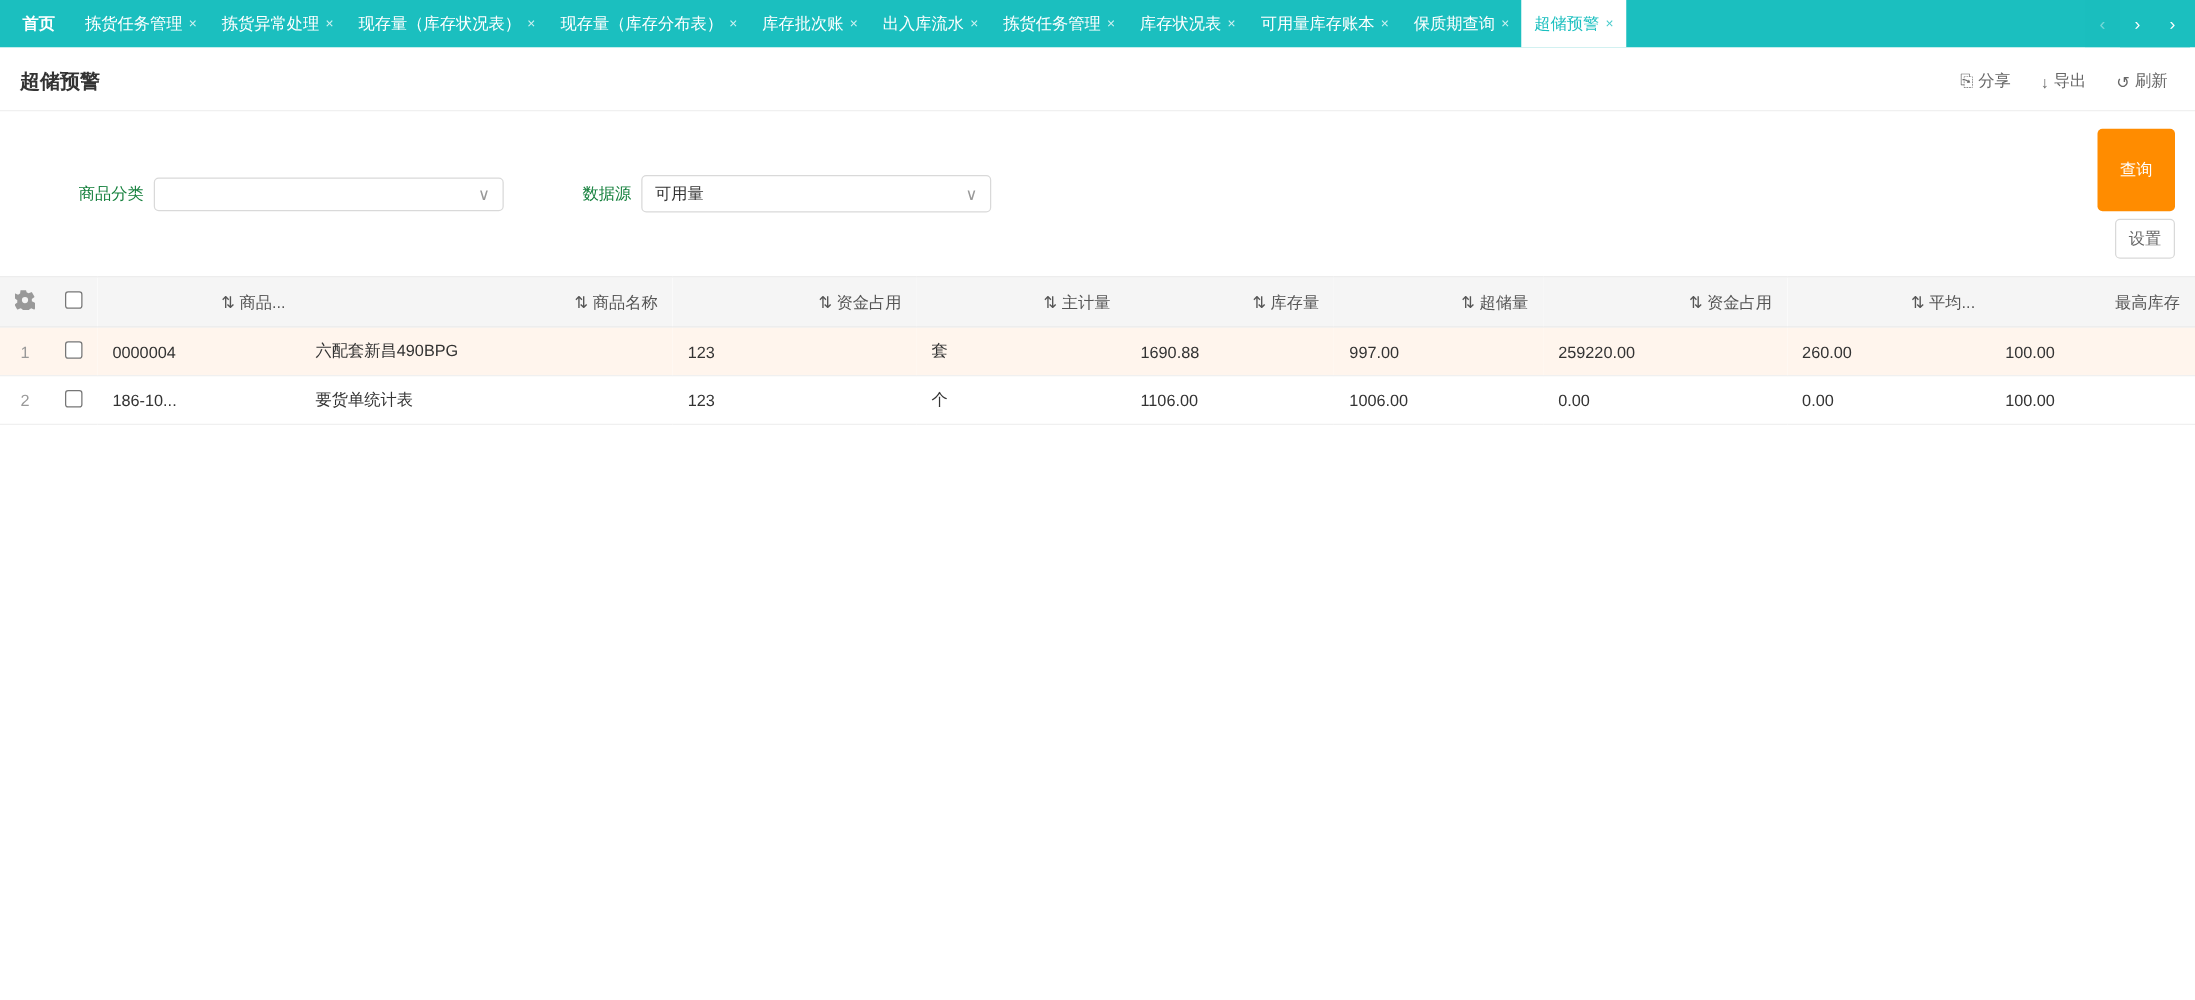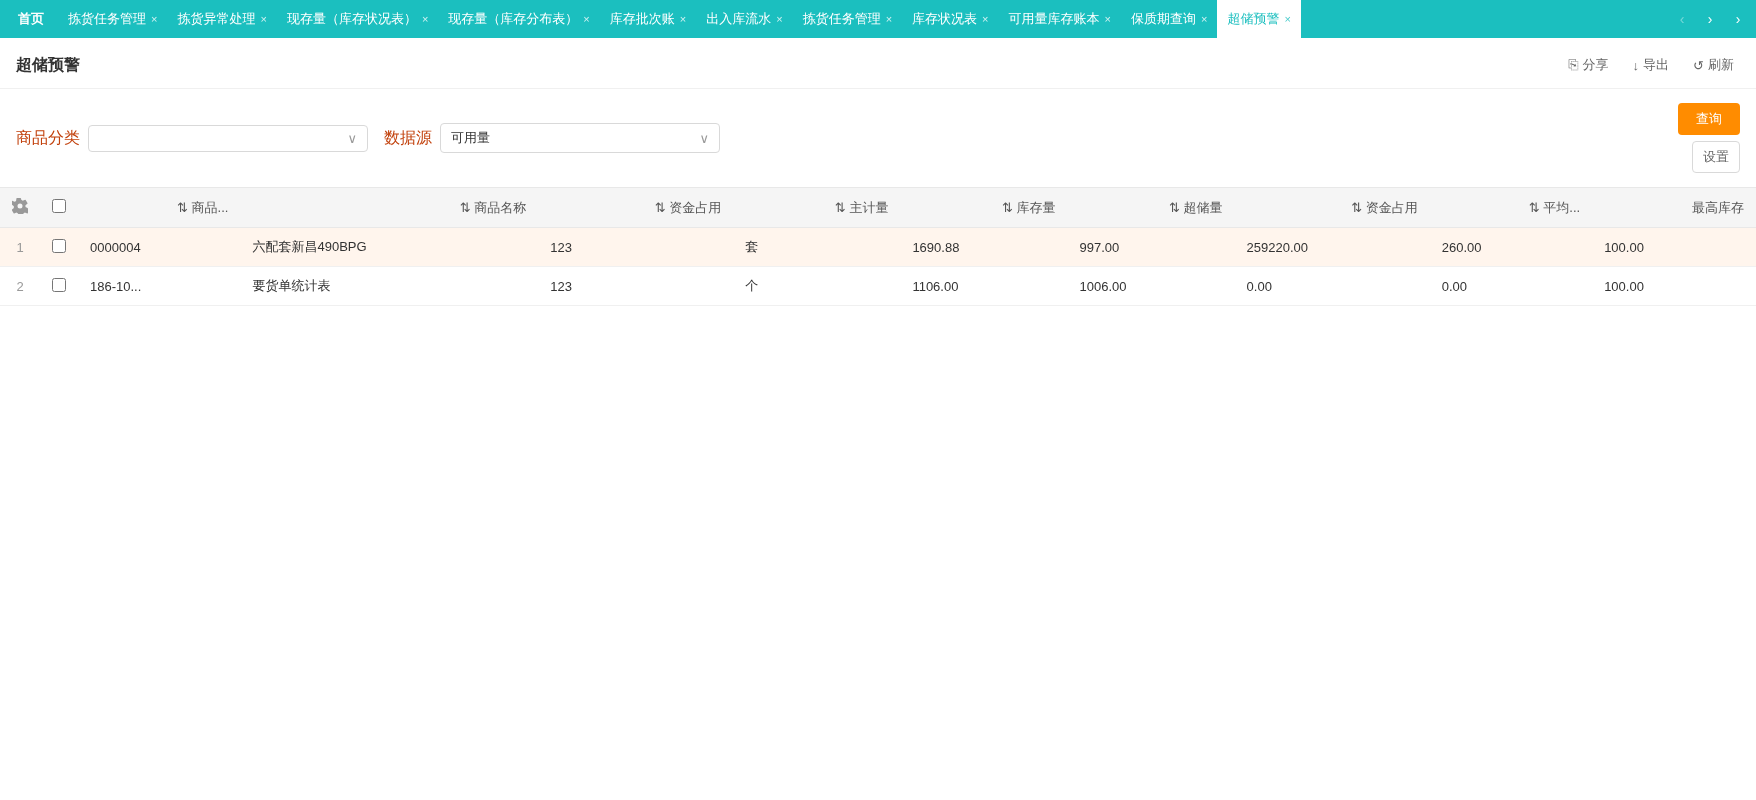--- a/index.html
+++ b/index.html
@@ -94,23 +94,24 @@
       align-items: center;
       gap: 16px;
       flex-wrap: wrap;
     }
     .filter-group {
       display: flex;
       align-items: center;
       gap: 8px;
     }
     .filter-label {
-      color: #c2410c;
-      font-size: 16px;
+      color: #15803d;
+      font-size: 13px;
       white-space: nowrap;
+      margin-left: 47px;
     }
     .filter-select {
       display: flex;
       align-items: center;
       border: 1px solid #d9d9d9;
       border-radius: 4px;
       padding: 5px 10px;
       background: #fff;
       cursor: pointer;
       min-width: 280px;
@@ -118,21 +119,21 @@
       font-size: 13px;
       color: #333;
     }
     .filter-select .chevron { color: #999; margin-left: 8px; }
 
     .btn-query {
       background: #ff8c00;
       color: #fff;
       border: none;
       border-radius: 4px;
-      padding: 7px 18px;
+      padding: 24px 18px;
       font-size: 13px;
       cursor: pointer;
       margin-left: auto;
     }
     .btn-settings {
       background: #fff;
       color: #666;
       border: 1px solid #d9d9d9;
       border-radius: 4px;
       padding: 6px 10px;

